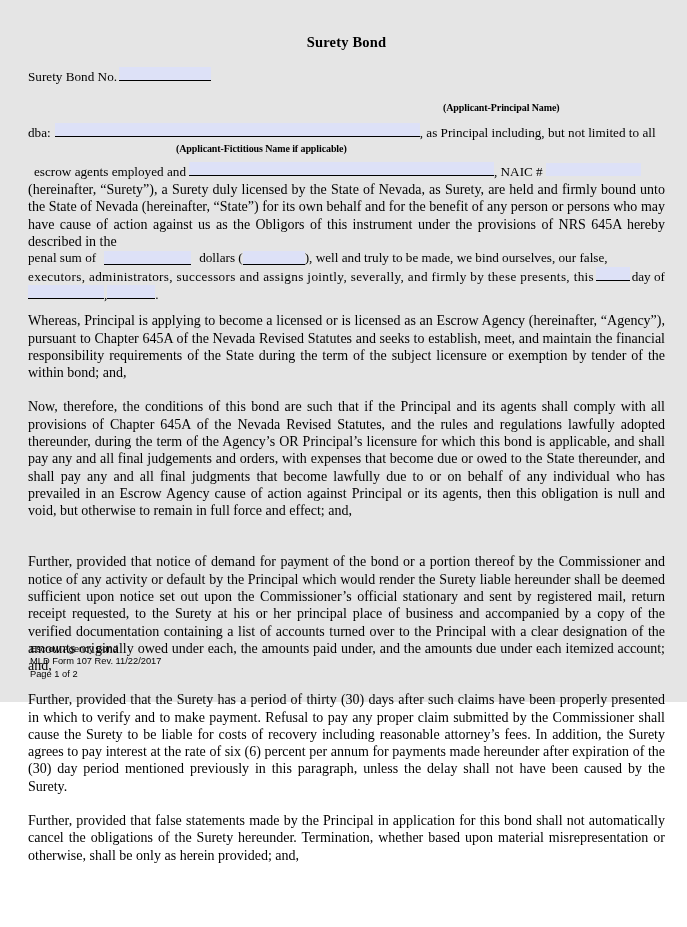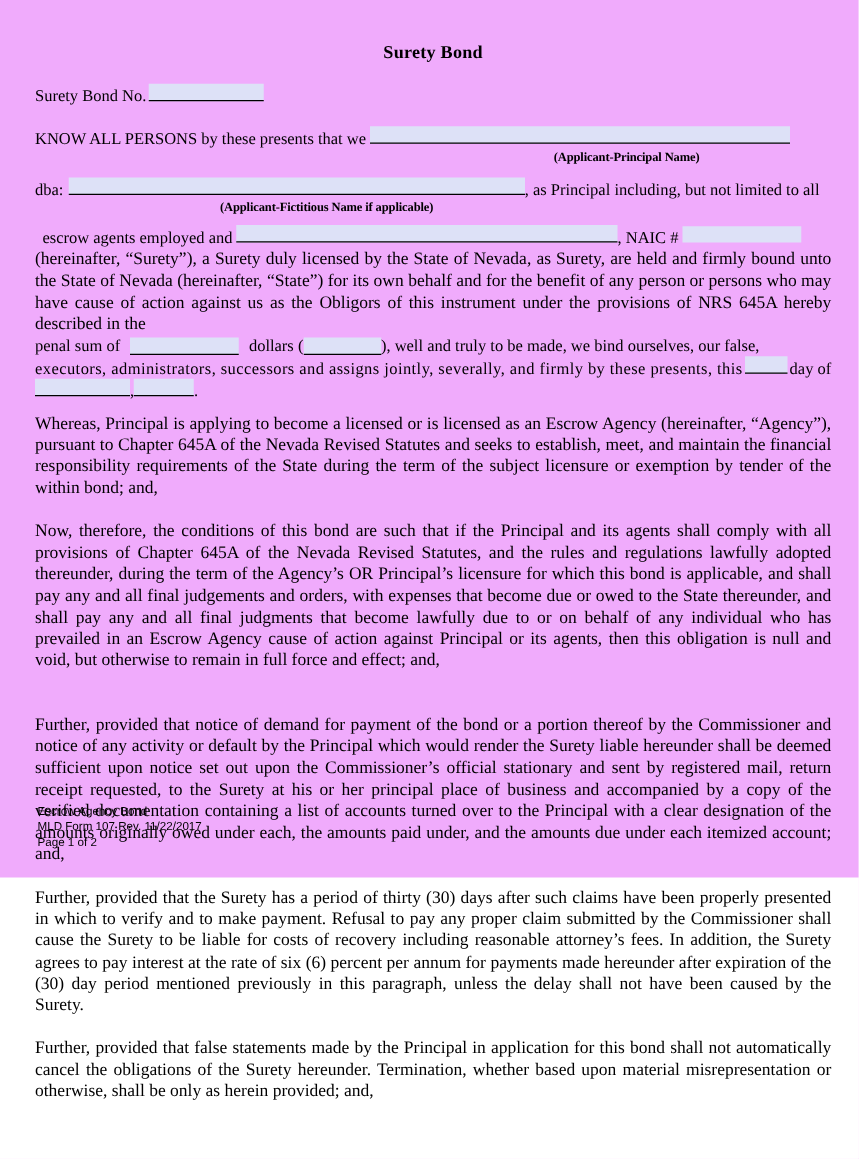--- a/index.html
+++ b/index.html
@@ -14,21 +14,21 @@
     color: #000000;
     position: relative;
     overflow: hidden;
   }
   .page {
     width: 687px;
     height: 702px;
     box-sizing: border-box;
     padding: 0 22px 0 28px;
     position: relative;
-    background: #f0abfc;
+    background: #e5e5e5;
   }
   .doc-title {
     text-align: center;
     font-weight: bold;
     font-size: 14.5px;
     margin: 0;
     padding-top: 34px;
     letter-spacing: 0.2px;
   }
   .line-row {
@@ -81,23 +81,20 @@
   <h1 class="doc-title">Surety Bond</h1>
 
   <div style="height:16px"></div>
 
   <div class="line-row">
     <span>Surety Bond No.</span><span class="blank ul" style="width:92px;margin-left:2px;"></span>
   </div>
 
   <div style="height:16px"></div>
 
-  <div class="line-row">
-    <span>KNOW ALL PERSONS by these presents that we</span><span class="blank ul" style="width:336px;margin-left:3px;"></span>
-  </div>
   <div class="caption" style="text-align:left;padding-left:415px;margin-top:2px;">(Applicant-Principal Name)</div>
 
   <div style="height:10px"></div>
 
   <div class="line-row">
     <span>dba:</span><span class="blank ul" style="width:365px;margin-left:4px;"></span><span>, as Principal including, but not limited to all</span>
   </div>
   <div class="caption" style="text-align:left;padding-left:148px;margin-top:2px;">(Applicant-Fictitious Name if applicable)</div>
 
   <div style="height:8px"></div>

